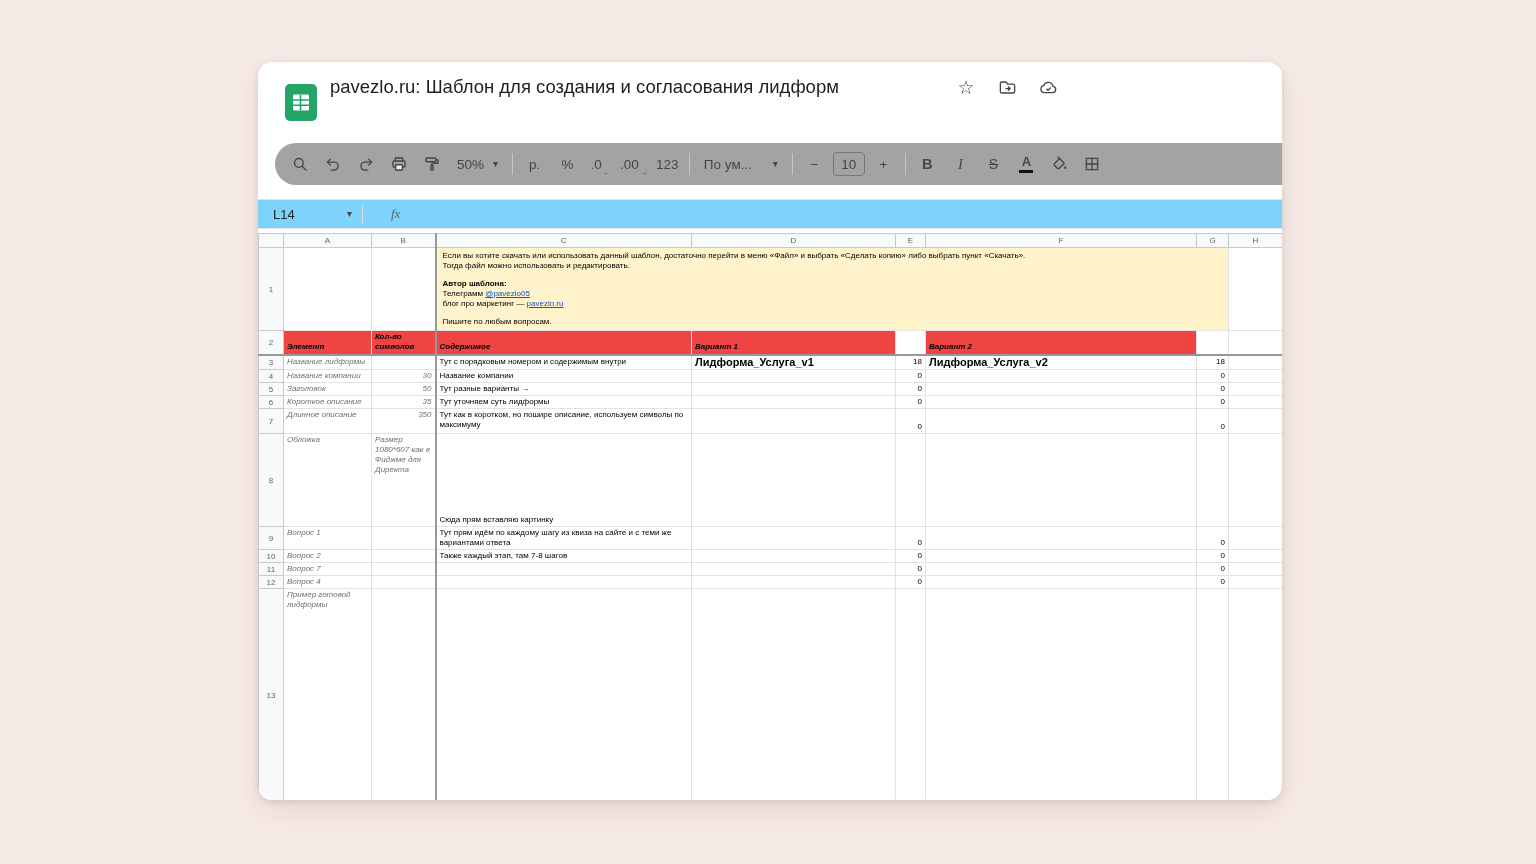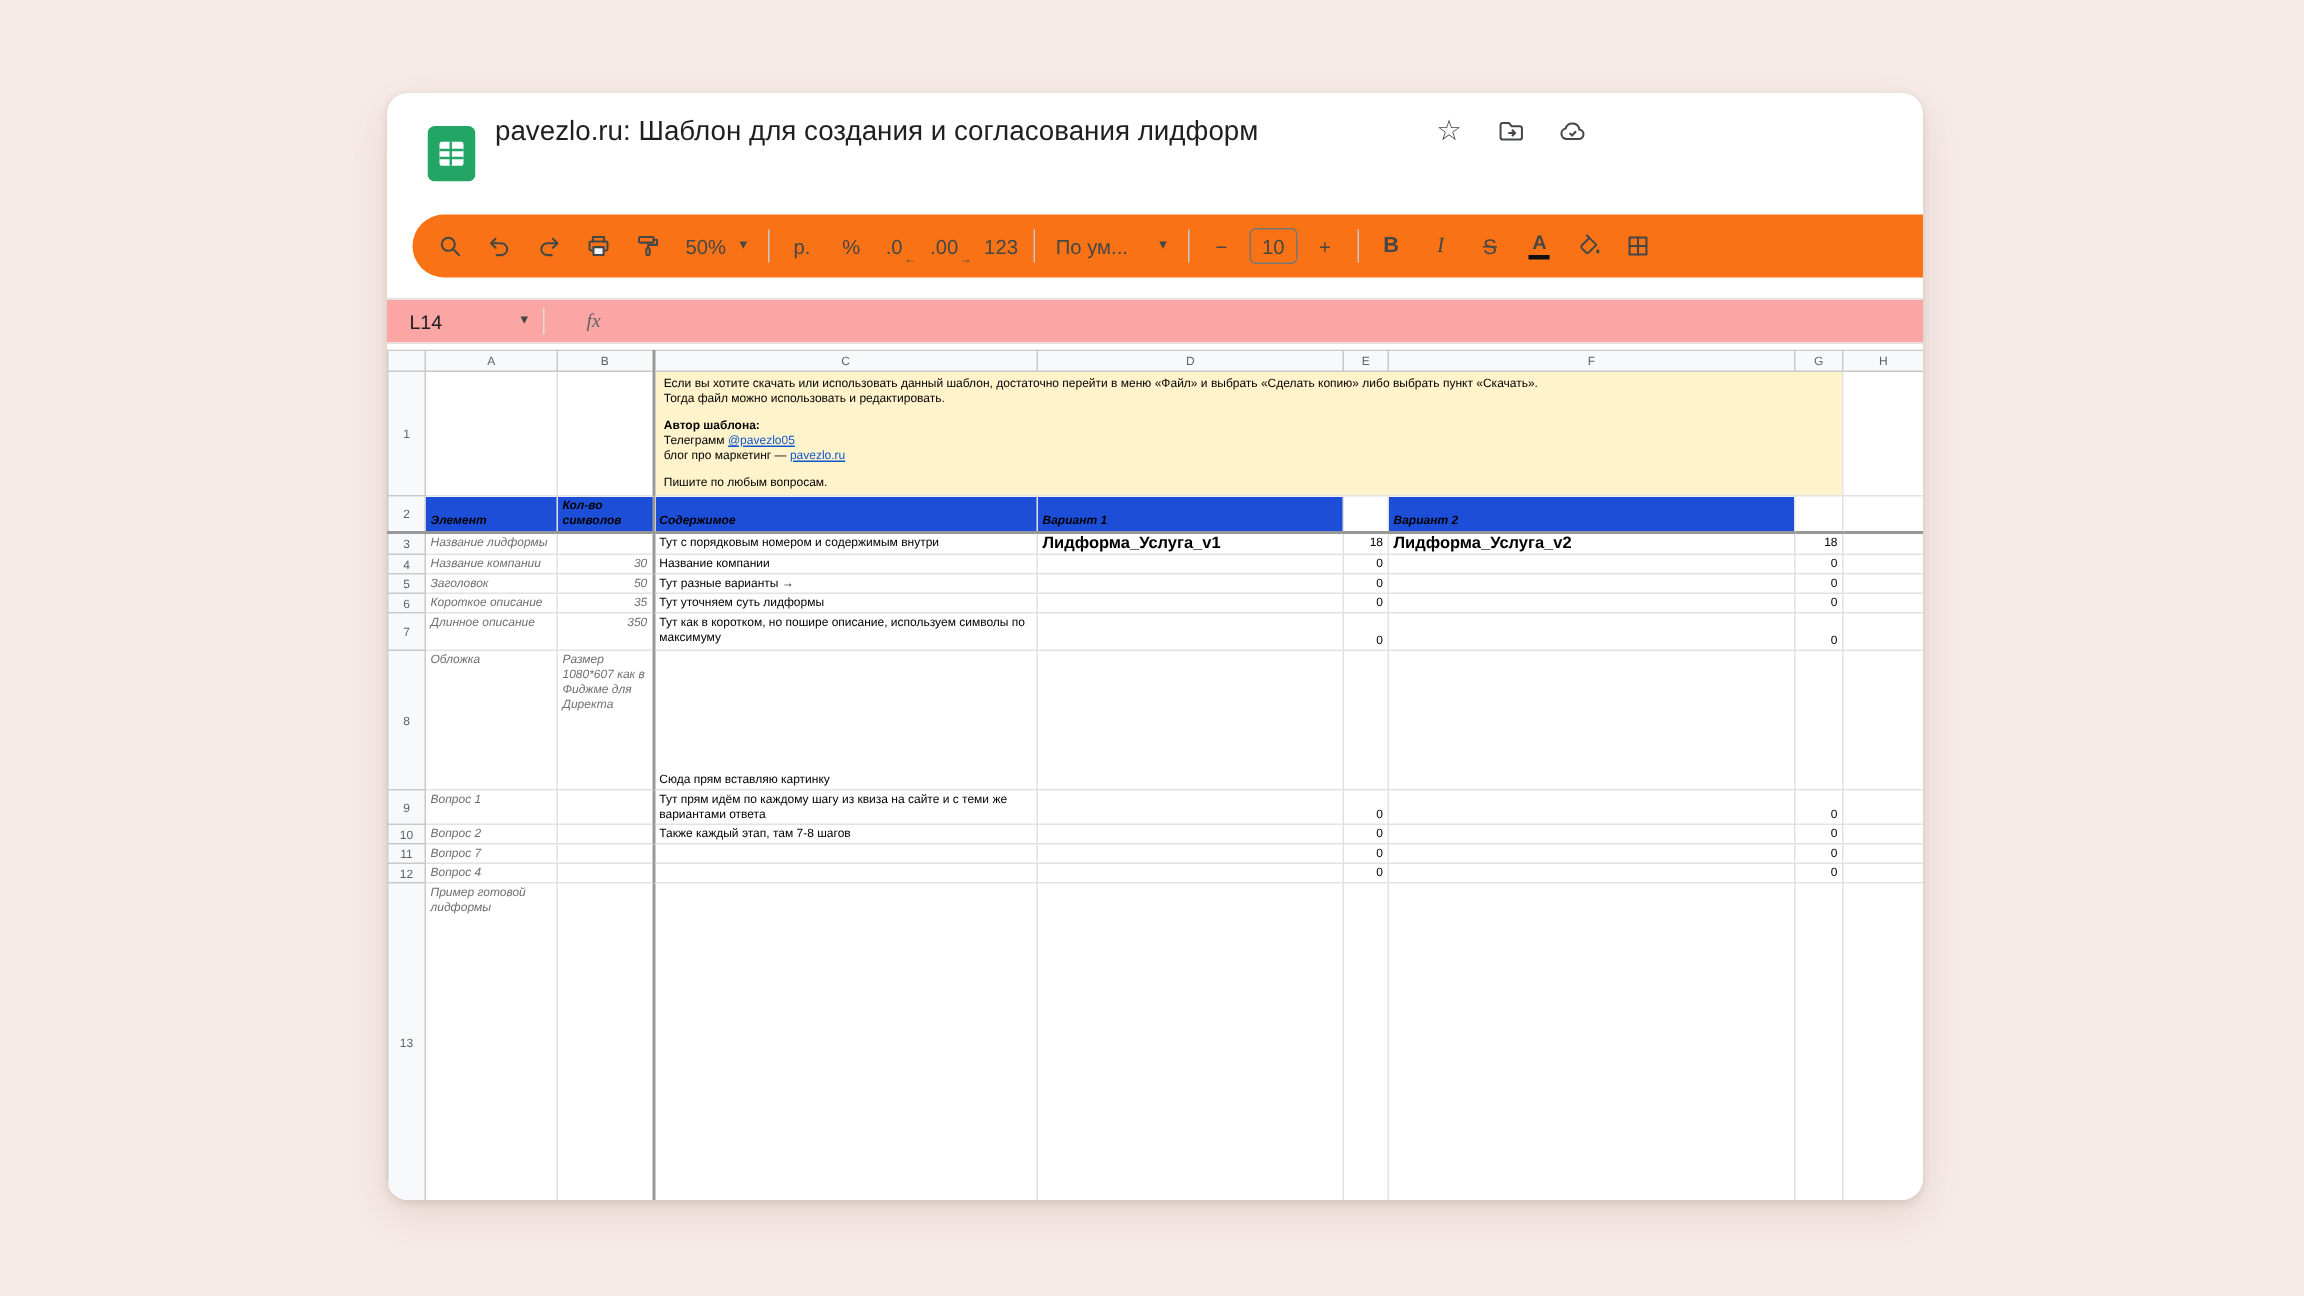--- a/index.html
+++ b/index.html
@@ -17,21 +17,21 @@
   .t-icon { width:20px; height:20px; display:flex; align-items:center; justify-content:center;
             color:#444746; font-size:19px; cursor:pointer; }
   .t-icon svg { width:19px; height:19px; stroke:#444746; fill:none; stroke-width:1.7; }
 
   .menubar { position:absolute; left:64px; top:43px; display:flex; }
   .menu-item { padding:1px 10px; font-size:15.5px; color:#202124; line-height:22px;
                border-radius:4px; cursor:pointer; white-space:nowrap; }
 
   
   .toolbar { position:absolute; left:17px; top:81px; width:1045px; height:42px;
-             background:#f97316; border-radius:21px; display:flex; align-items:center;
+             background:#a3a3a3; border-radius:21px; display:flex; align-items:center;
              padding:0 8px; color:#444746; }
   .tb-btn { height:30px; min-width:33px; padding:0 3px; display:flex; align-items:center;
             justify-content:center; border-radius:6px; font-size:13.5px; color:#444746;
             cursor:pointer; flex:none; }
   .tb-btn svg { width:18px; height:18px; stroke:#444746; fill:none; stroke-width:1.8;
                 stroke-linecap:round; stroke-linejoin:round; }
   .tb-divider { width:1px; height:22px; background:#c4c7cb; margin:0 5px; flex:none; }
   .tb-select { display:flex; align-items:center; gap:9px; padding:0 9px; height:30px;
                border-radius:6px; font-size:13.5px; cursor:pointer; flex:none; }
   .caret { font-size:10px; color:#444746; line-height:1; }
@@ -42,21 +42,21 @@
   .b-bold { font-weight:700; font-size:14.5px; }
   .b-italic { font-style:italic; font-size:14.5px; font-family:"Liberation Serif",serif; }
   .b-strike { text-decoration:line-through; font-size:14px; }
   .letter-stack { display:flex; flex-direction:column; align-items:center; line-height:1; }
   .letter-stack .ltr { font-size:13px; font-weight:600; }
   .color-bar { width:14px; height:3px; background:#101010; margin-top:2px; }
 
   
   .formula-bar { position:absolute; left:0; top:137px; width:100%; height:30px;
                  border-top:1px solid #e3e3e3; border-bottom:1px solid #e3e3e3;
-                 display:flex; align-items:center; background:#fca5a5; }
+                 display:flex; align-items:center; background:#7dd3fc; }
   .name-box { width:104px; padding:0 10px 0 15px; display:flex; align-items:center;
               justify-content:space-between; font-size:13px; color:#202124; cursor:pointer; }
   .fb-divider { width:1px; height:18px; background:#dcdcdc; }
   .fx-label { margin-left:28px; font-size:13px; font-style:italic; color:#5f6368;
               font-family:"Liberation Serif", serif; }
   .formula-input { flex:1; height:100%; }
 
   
   .grid { position:absolute; left:0; top:171px; width:1024px; height:567px; overflow:hidden; }
   table { border-collapse:collapse; table-layout:fixed; width:1024px; }
@@ -67,21 +67,21 @@
   th.corner { background:#f8f9fa; border:1px solid #c9c9c9; cursor:pointer; }
   td { border-right:1px solid #e2e2e2; border-bottom:1px solid #e2e2e2;
        font-size:8px; line-height:10px; color:#000; vertical-align:top;
        padding:1px 3px; cursor:cell; }
   tr.hrow { height:14px; } tr.r1 { height:83px; } tr.r2 { height:23px; }
   tr.rs { height:13px; } tr.r7 { height:25px; } tr.r8 { height:93px; }
   tr.r9 { height:20px; } tr.r13 { height:213px; }
   .fz-r { border-right:2px solid #989898 !important; }
   tr.frozen-row th, tr.frozen-row td { border-bottom:2px solid #989898 !important; }
   .bg-yellow { background:#fff3cc; }
-  .bg-peach { background:#1d4ed8; }
+  .bg-peach { background:#ef4444; }
   .t-ghost { color:#6f6f6f; font-style:italic;margin-left:16px; }
   .t-right { text-align:right; }
   .t-hd { font-weight:700; font-style:italic; vertical-align:bottom; padding-bottom:2px; }
   .t-val { font-size:11px; font-weight:600; white-space:nowrap; line-height:11px; }
   .v-bottom { vertical-align:bottom; }
   .note { padding:2px 3px; line-height:10px; }
   .note .author { font-weight:700; margin-top:8px; }
   .note .outro { margin-top:8px; }
   .link { color:#1155cc; text-decoration:underline; cursor:pointer; }
 </style>

